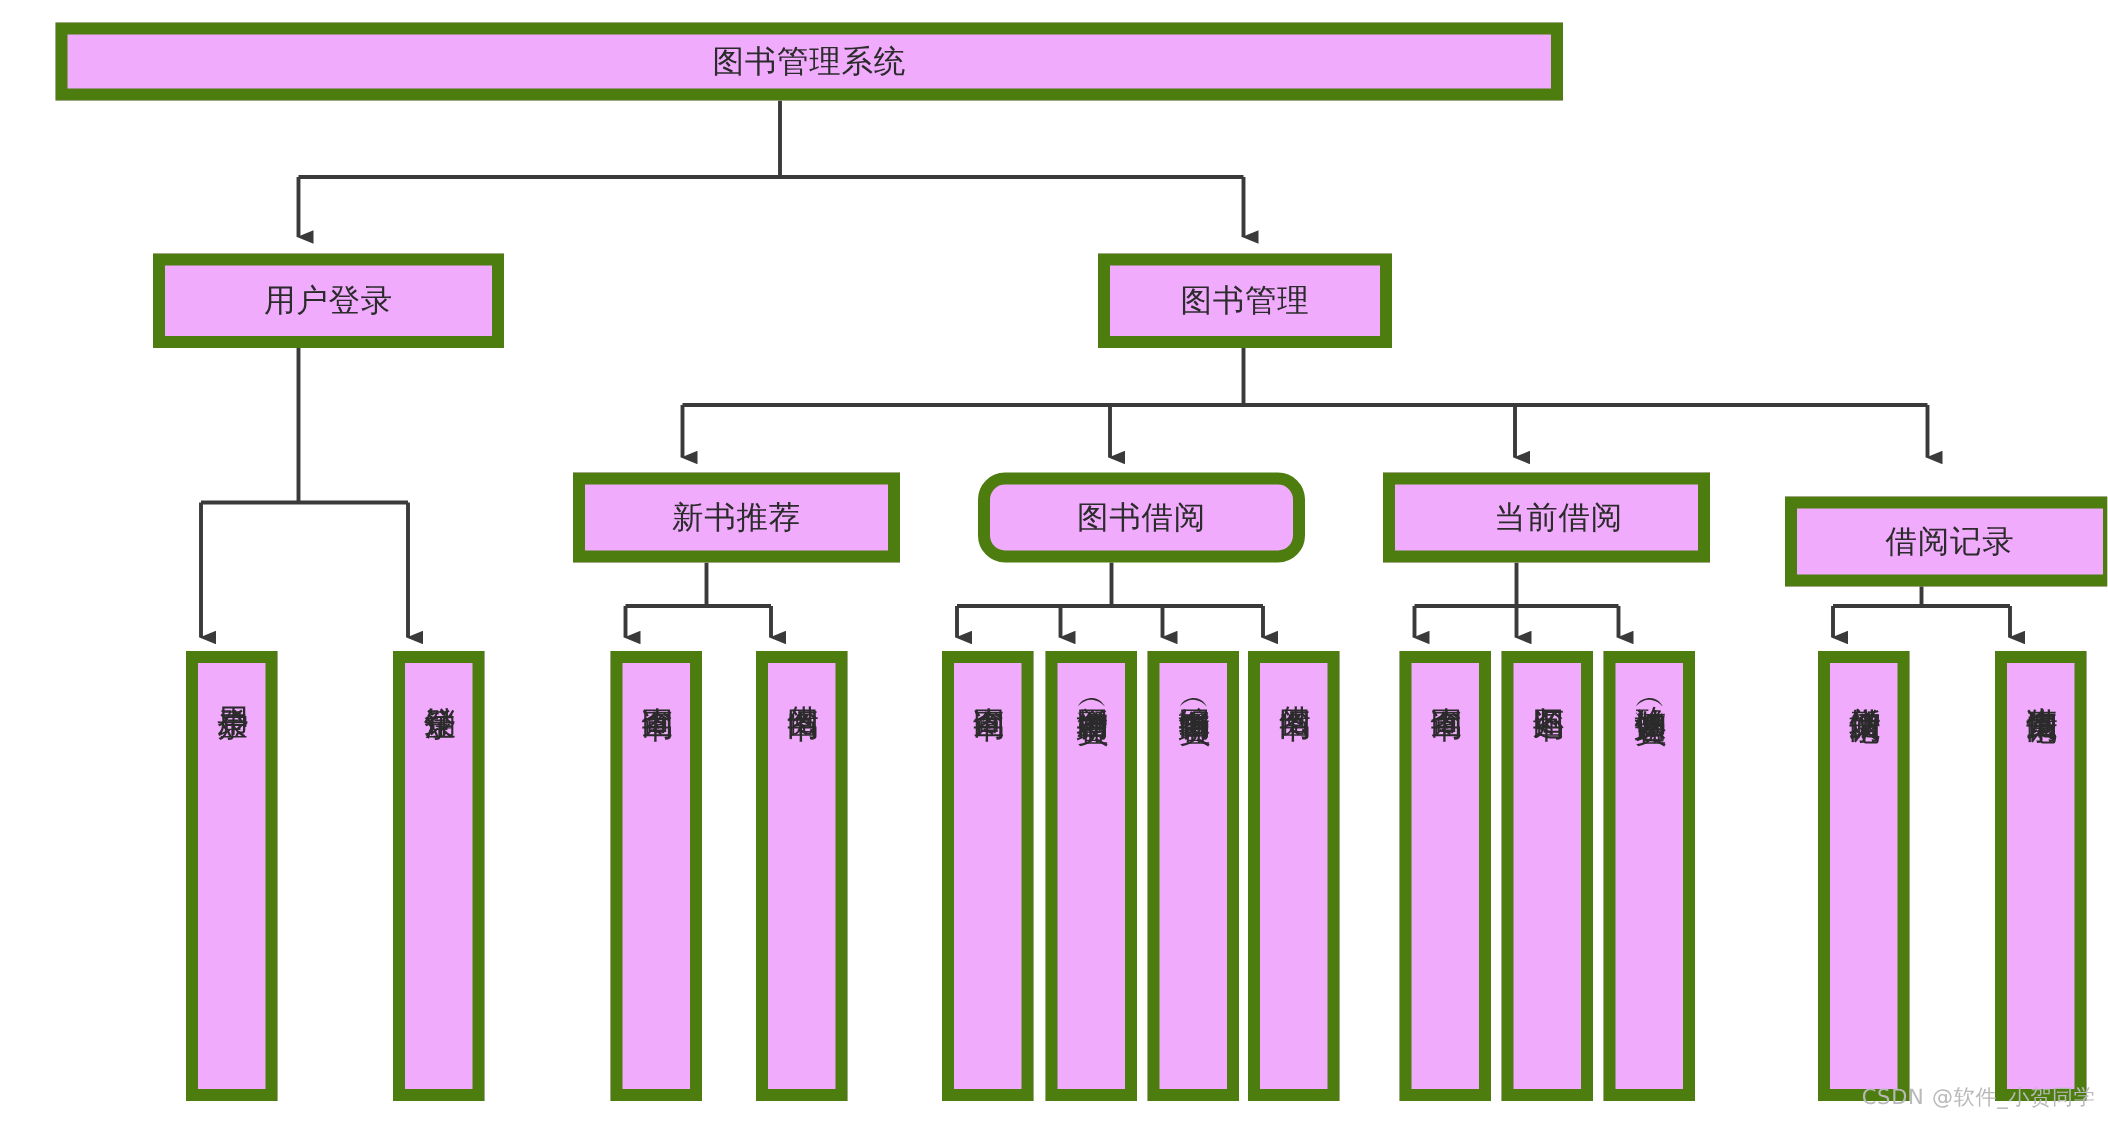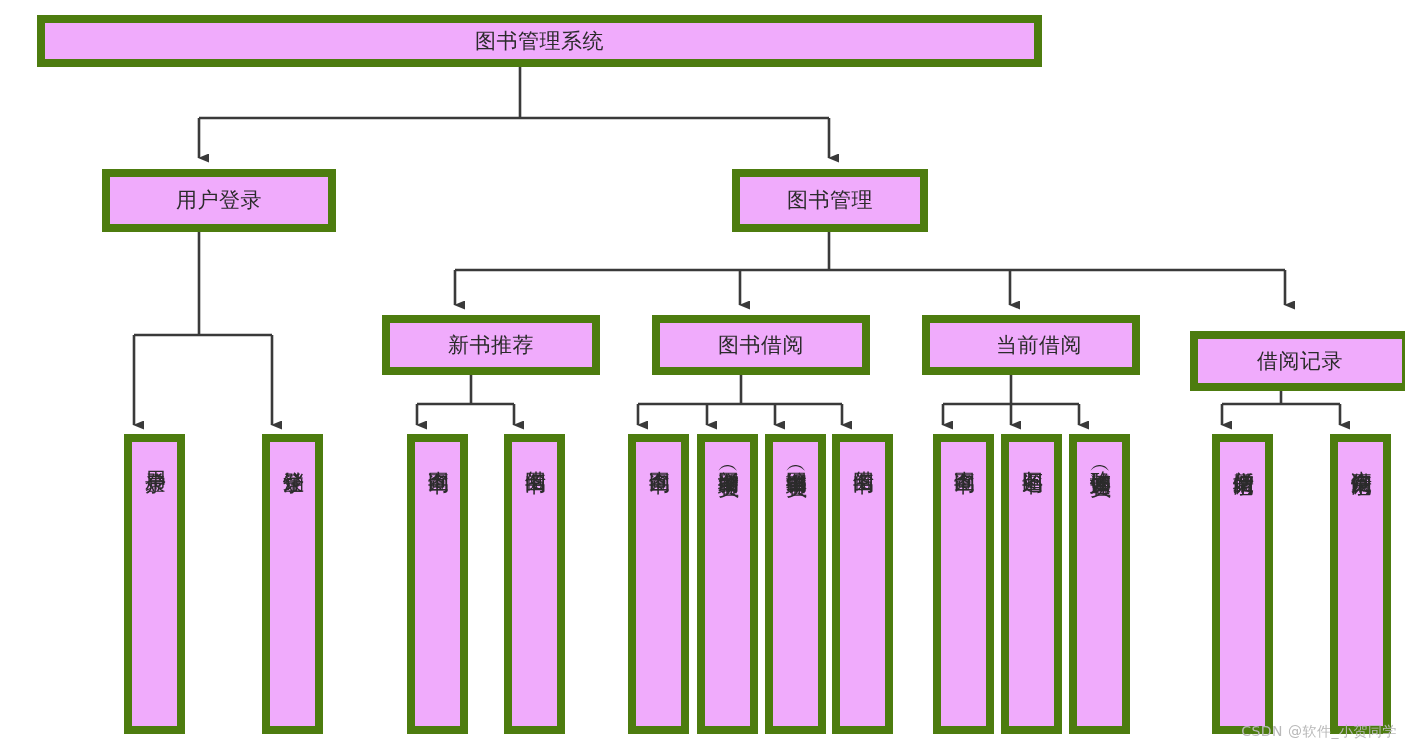--- a/index.html
+++ b/index.html
@@ -133,21 +133,21 @@
   <div class="node" style="left:82px; top:169px; width:234px; height:63px;">
     <span class="node-label">用户登录</span>
   </div>
   <div class="node" style="left:712px; top:169px; width:196px; height:63px;">
     <span class="node-label">图书管理</span>
   </div>
 
   <div class="node" style="left:362px; top:315px; width:218px; height:60px;">
     <span class="node-label">新书推荐</span>
   </div>
-  <div class="node" style="left:632px; top:315px; width:218px; height:60px;">
+  <div class="node" style="left:632px; top:315px; width:218px; height:60px;border-radius:18px;">
     <span class="node-label">图书借阅</span>
   </div>
   <div class="node" style="left:902px; top:315px; width:218px; height:60px;padding-left:16px;">
     <span class="node-label">当前借阅</span>
   </div>
   <div class="node" style="left:1170px; top:331px; width:220px; height:60px;">
     <span class="node-label">借阅记录</span>
   </div>
 
   <div class="node leaf" style="left:104px; top:434px; width:61px; height:300px;">

